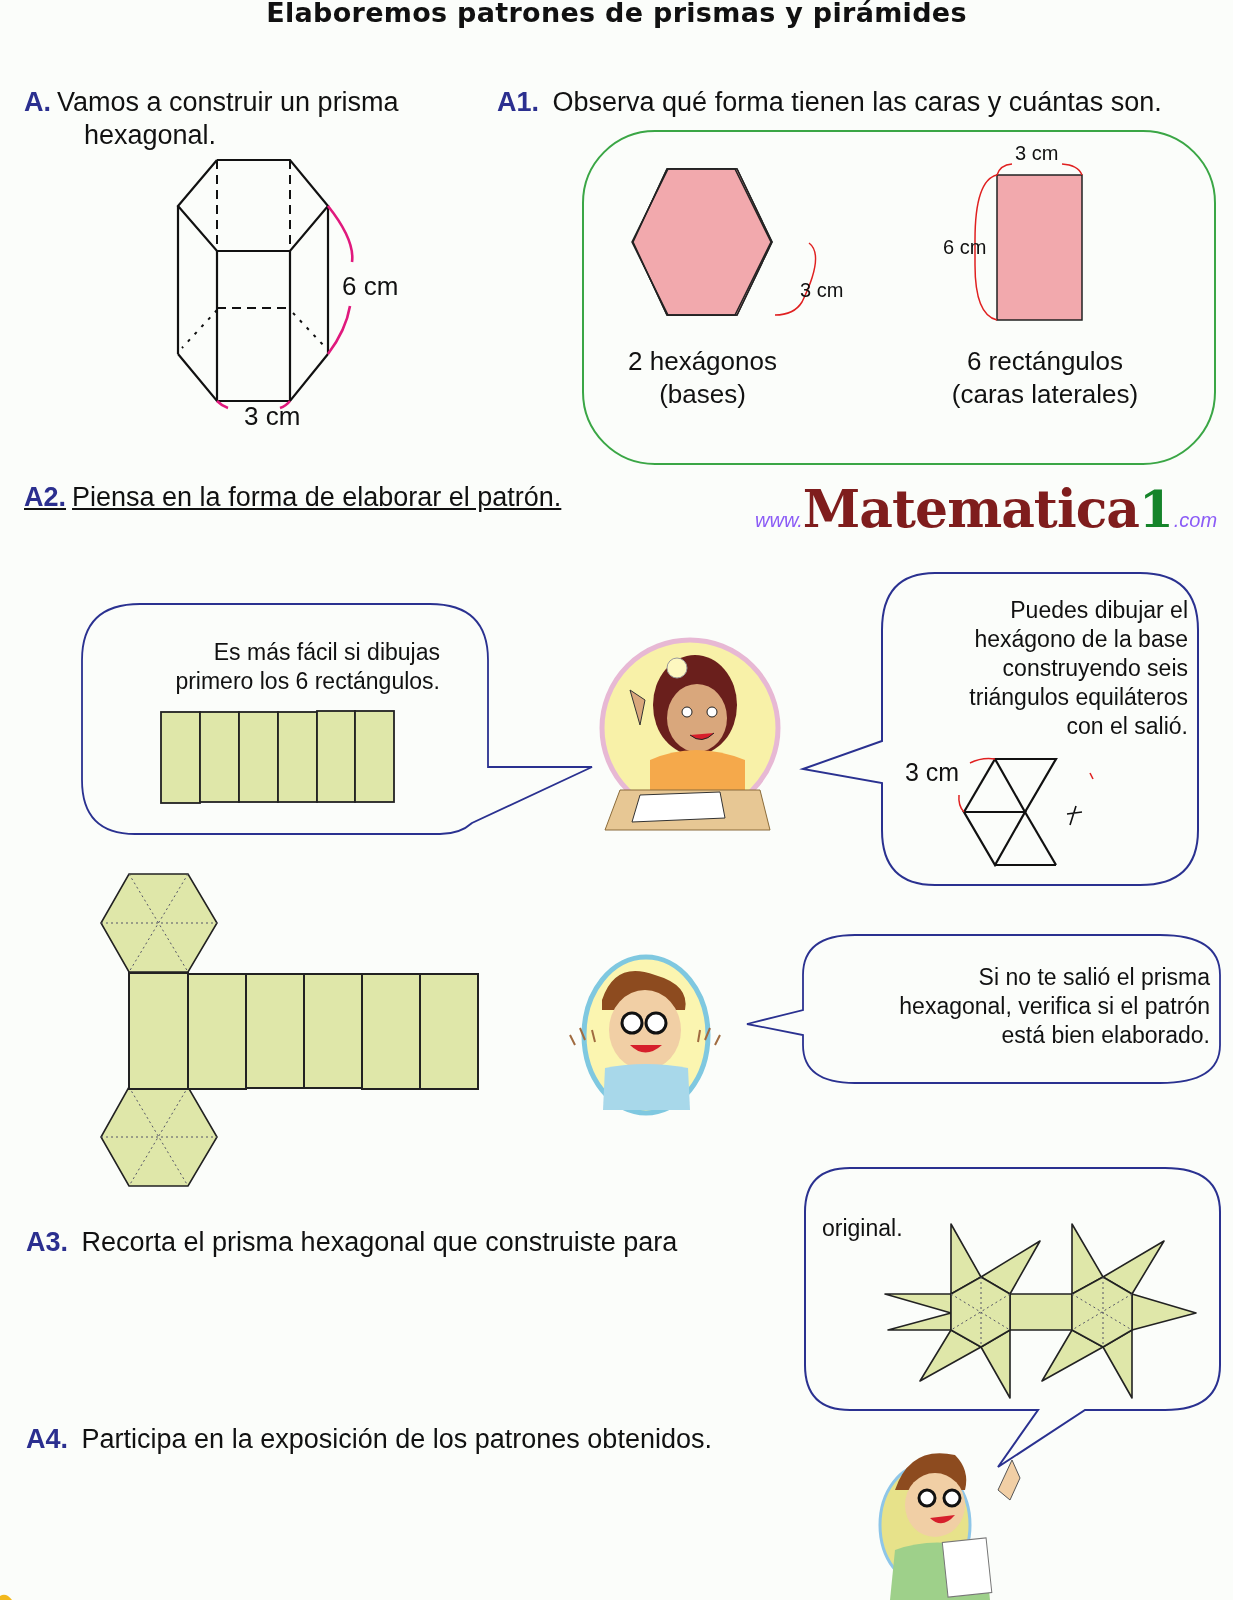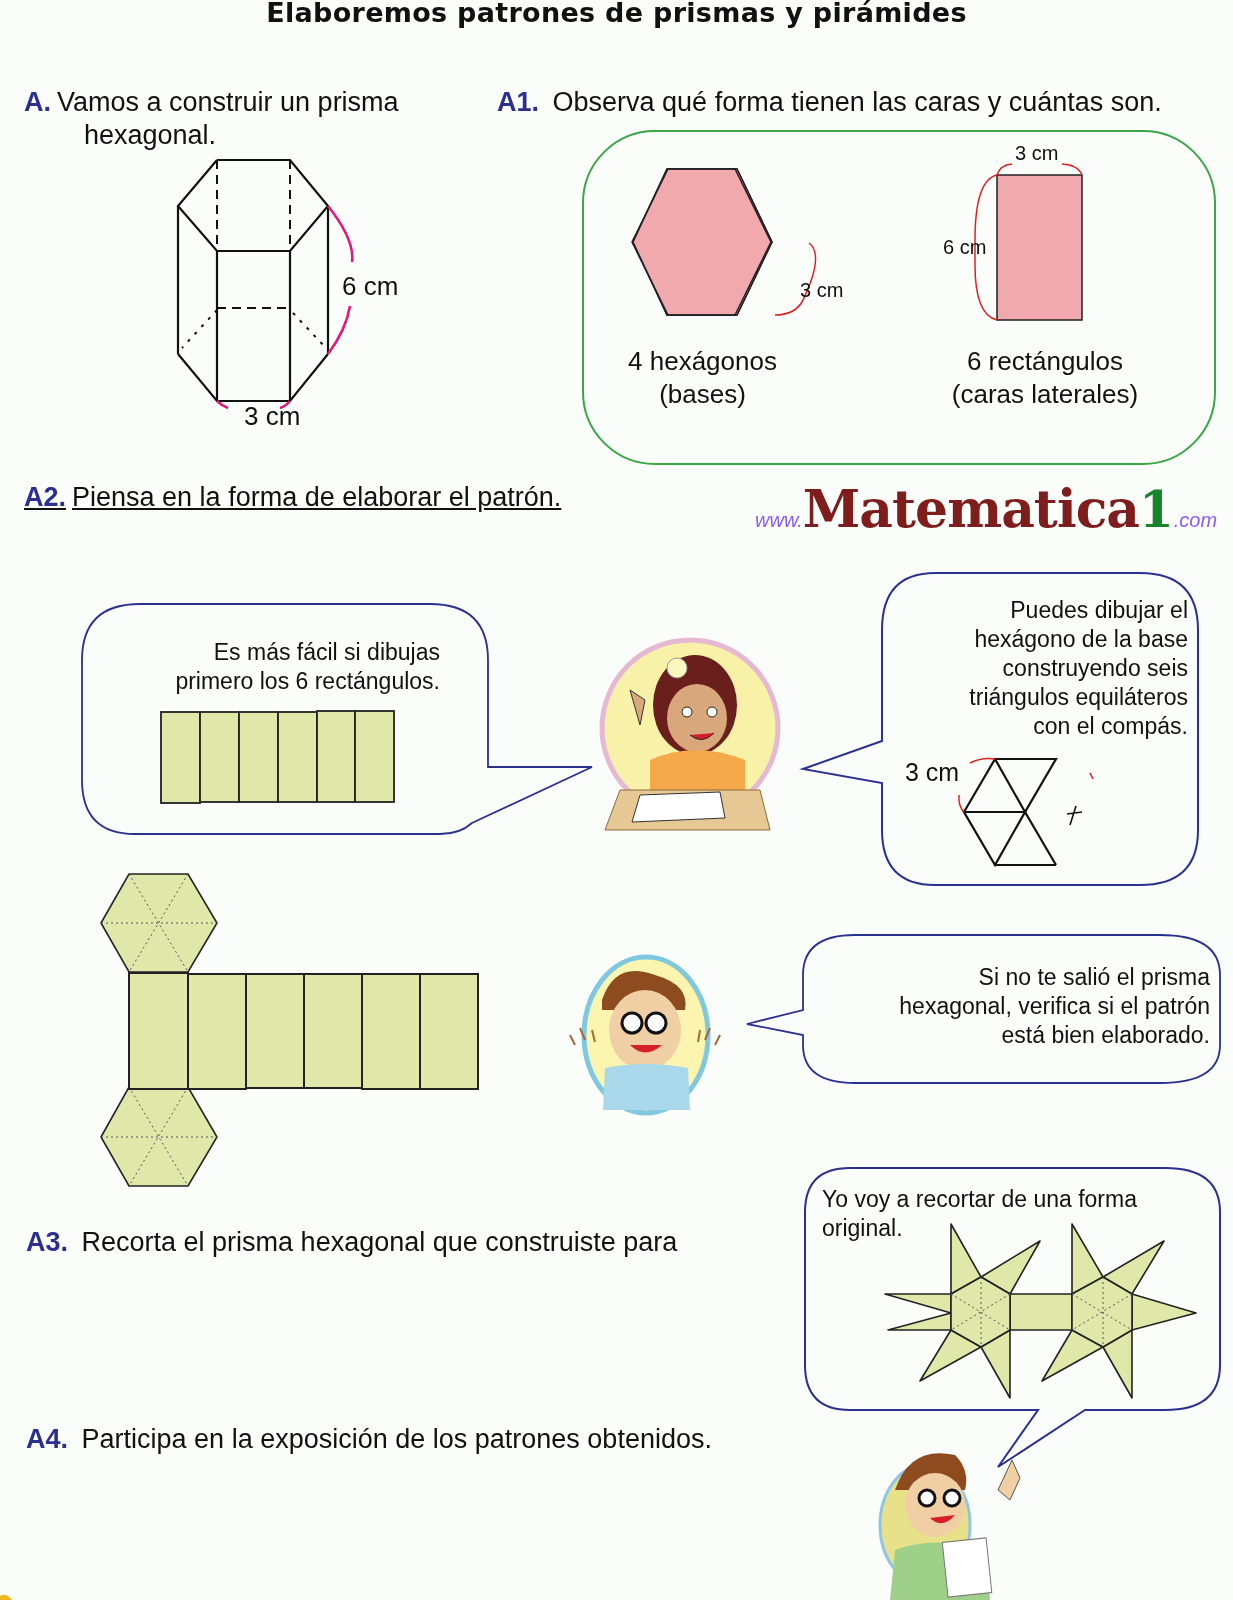--- a/index.html
+++ b/index.html
@@ -85,21 +85,21 @@
 </svg>
 
 <svg style="left:0; top:0;" width="1233" height="1600">
   <polygon points="667,169 737,169 772,242 737,315 667,315 633,242" fill="#f2a9ad" stroke="#222" stroke-width="1.5"></polygon>
   <polygon points="668,169 735,169 771,242 735,315 668,315 632,242" fill="none" stroke="#222" stroke-width="1.5" transform="matrix(1.0,0,0,1.0,0,0)"></polygon>
 </svg>
 <div class="abs small" style="left:800px; top:279px;">3 cm</div>
 <div class="abs small" style="left:1015px; top:142px;">3 cm</div>
 <div class="abs small" style="left:943px; top:236px;">6 cm</div>
 <div class="abs label" style="left:600px; top:345px; width:205px;">
-  <span>4 hexágonos</span><br>
+  <span>2 hexágonos</span><br>
   <span>(bases)</span>
 </div>
 <div class="abs label" style="left:930px; top:345px; width:230px;">
   <span>6 rectángulos</span><br>
   <span>(caras laterales)</span>
 </div>
 
 <div class="abs task" style="left:24px; top:481px;text-decoration:underline;">
   <span class="num">A2.</span><span>Piensa en la forma de elaborar el patrón.</span>
 </div>
@@ -233,33 +233,33 @@
 <div class="abs bubble-text" style="left:110px; top:638px; width:330px;">
   <span>Es más fácil si dibujas</span><br>
   <span>primero los 6 rectángulos.</span>
 </div>
 
 <div class="abs bubble-text" style="left:893px; top:596px; width:295px;">
   <span>Puedes dibujar el</span><br>
   <span>hexágono de la base</span><br>
   <span>construyendo seis</span><br>
   <span>triángulos equiláteros</span><br>
-  <span>con el compás.</span>
+  <span>con el salió.</span>
 </div>
 <div class="abs" style="left:905px; top:758px; font-size:25px;">3 cm</div>
 
 <div class="abs bubble-text" style="left:815px; top:963px; width:395px;">
   <span>Si no te salió el prisma</span><br>
   <span>hexagonal, verifica si el patrón</span><br>
   <span>está bien elaborado.</span>
 </div>
 
 <div class="abs task" style="left:26px; top:1226px;">
   <span class="num">A3.</span> <span>Recorta el prisma hexagonal que construiste para</span><br>
 </div>
 <div class="abs bubble-text" style="left:822px; top:1185px; text-align:left;">
-  <span>Yo voy a recortar de una forma</span><br>
+  <br>
   <span>original.</span>
 </div>
 
 <div class="abs task" style="left:26px; top:1423px;">
   <span class="num">A4.</span> <span>Participa en la exposición de los patrones obtenidos.</span>
 </div>
 
 </body></html>

